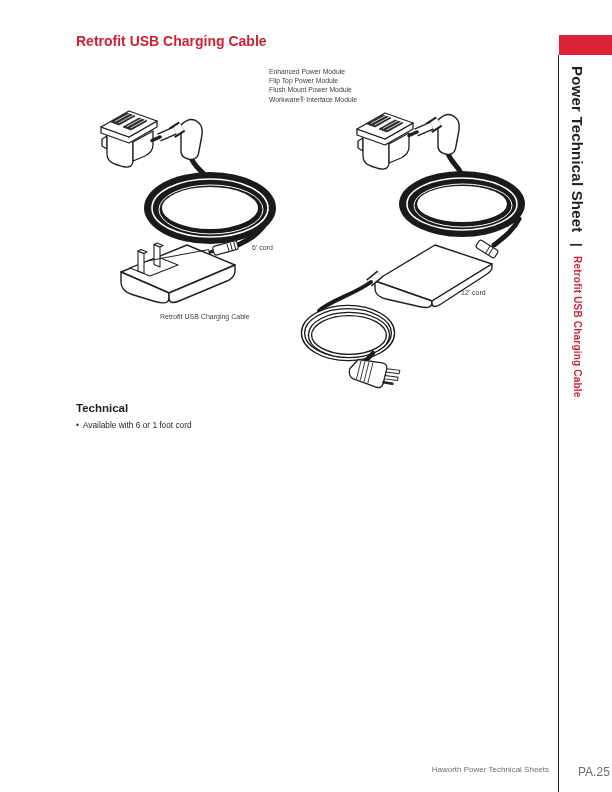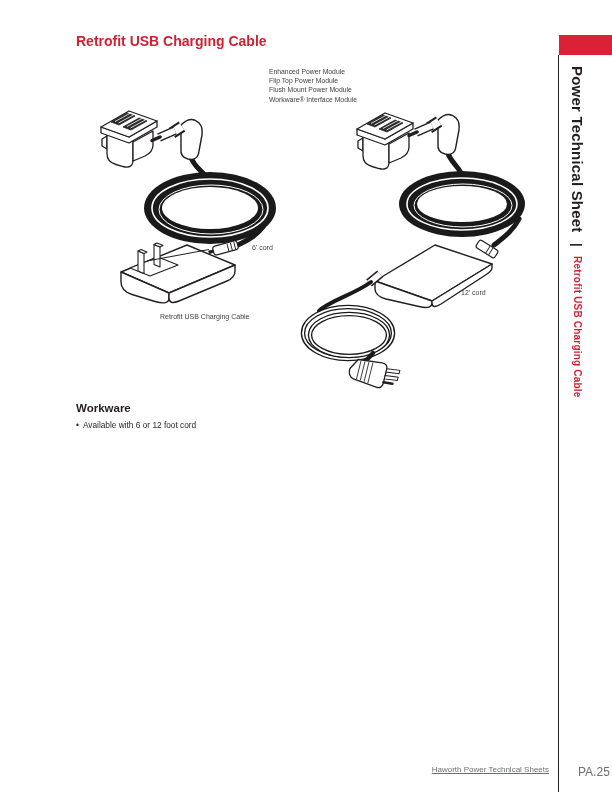--- a/index.html
+++ b/index.html
@@ -38,21 +38,21 @@
   .side-block{left:553px;top:35px;width:59px;height:20px;background:#da2135;}
   .side-rule{left:552px;top:55px;width:1.2px;height:737px;background:#231f20;}
   .side-text{
     left:562px;top:66px;writing-mode:vertical-rl;white-space:nowrap;
   }
   .side-text .primary{font-size:15px;font-weight:bold;color:#231f20;letter-spacing:0.2px;}
   .side-text .sep{font-size:13px;font-weight:bold;color:#231f20;padding:6px 0 5px 0;}
   .side-text .secondary{font-size:10px;font-weight:bold;color:#cf2133;letter-spacing:0.2px;}
 
   
-  .footer-label{left:343px;top:765px;width:200px;text-align:right;font-size:8px;color:#6d6e71;text-decoration:underline;}
+  .footer-label{left:343px;top:765px;width:200px;text-align:right;font-size:8px;color:#6d6e71;}
   .footer-page{left:572px;top:765px;font-size:12px;color:#6d6e71;}
 
   svg{position:absolute;overflow:visible;}
 </style>
 </head>
 <body>
 
 <div class="abs page-title">Retrofit USB Charging Cable</div>
 
 <div class="abs module-labels">
@@ -181,23 +181,23 @@
     <path d="M90,268 L103,266.5 L103,270 L90,271.5 Z" fill="#ffffff" stroke="#231f20" stroke-width="1"></path>
     <path d="M90,275 L99,274.3" stroke="#231f20" stroke-width="2.6" stroke-linecap="round"></path>
   </g>
 </svg>
 
 <div class="abs anno anno-cord6">6' cord</div>
 <div class="abs anno anno-caption">Retrofit USB Charging Cable</div>
 <div class="abs anno anno-cord12">12' cord</div>
 
 <div class="abs overview">
-  <h2>Workware</h2>
+  <h2>Technical</h2>
   <ul>
-    <li>Available with 6 or 12 foot cord</li>
+    <li>Available with 6 or 1 foot cord</li>
   </ul>
 </div>
 
 <div class="abs side-block"></div>
 <div class="abs side-rule"></div>
 <div class="abs side-text">
   <span class="primary">Power Technical Sheet</span>
   <span class="sep">|</span>
   <span class="secondary">Retrofit USB Charging Cable</span>
 </div>

